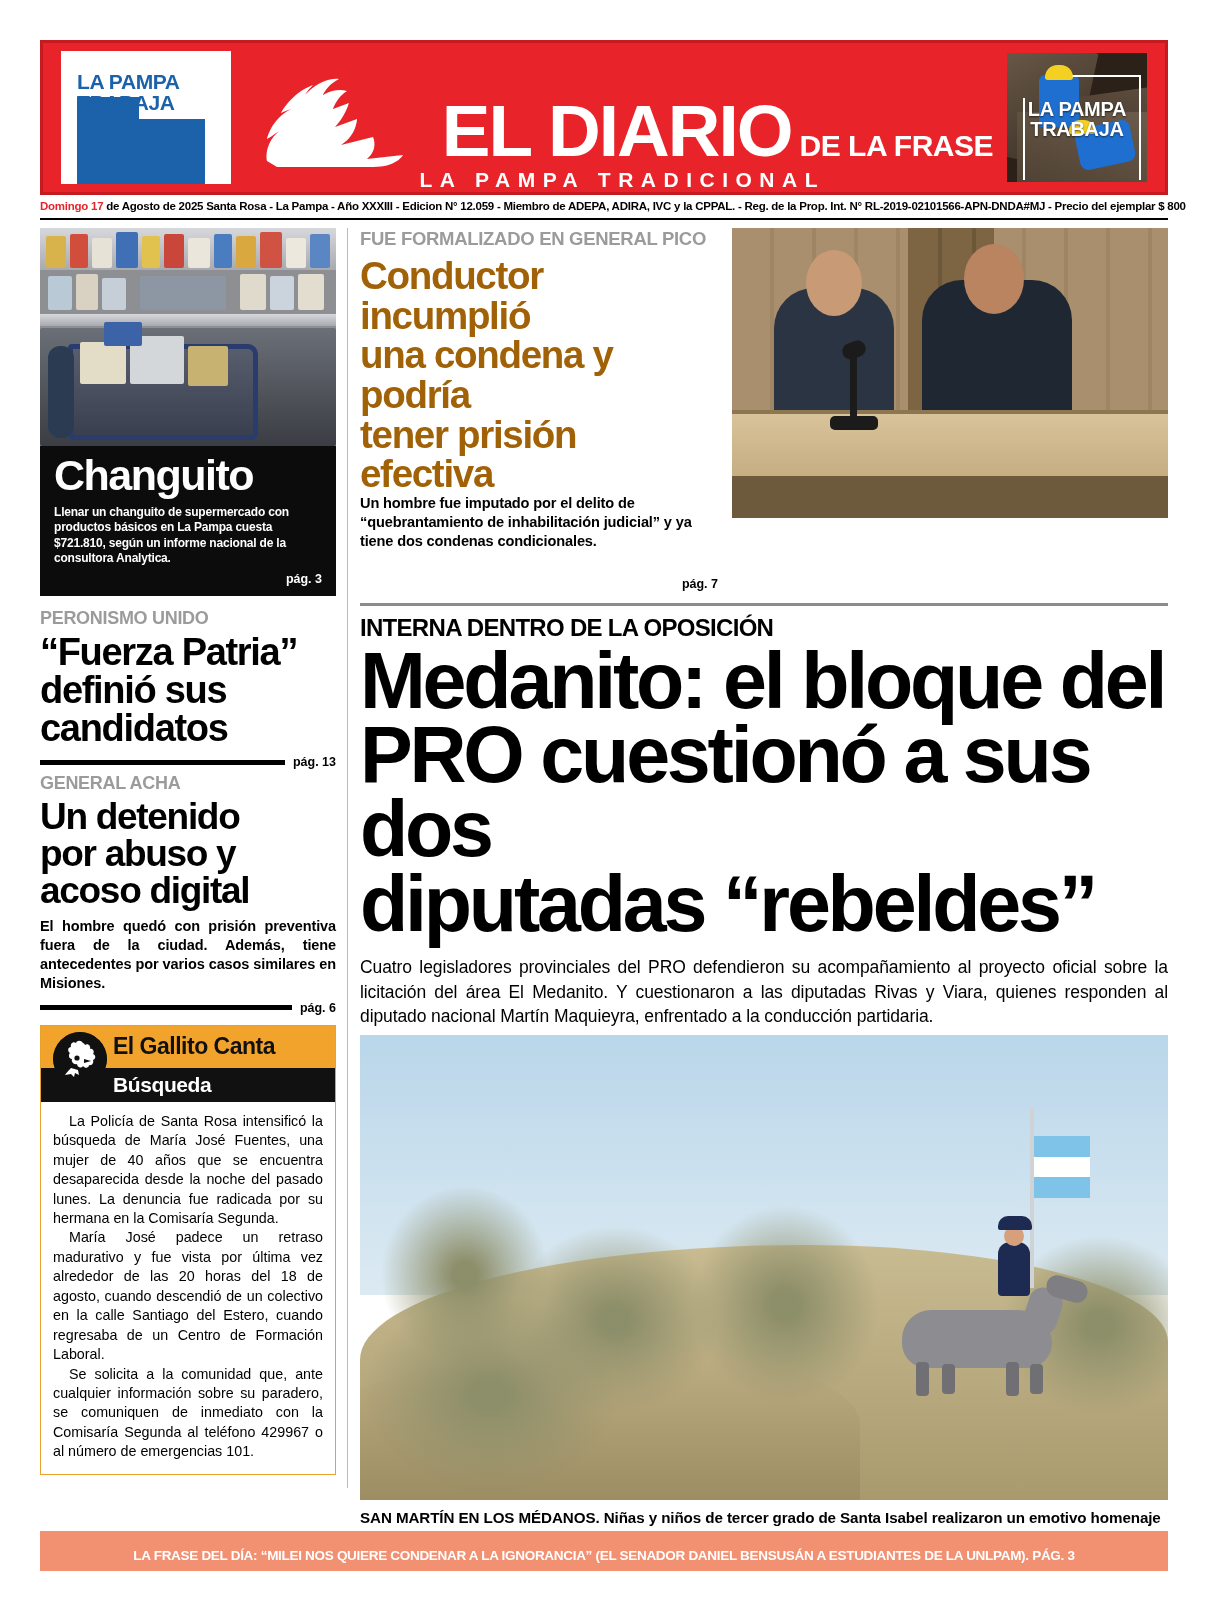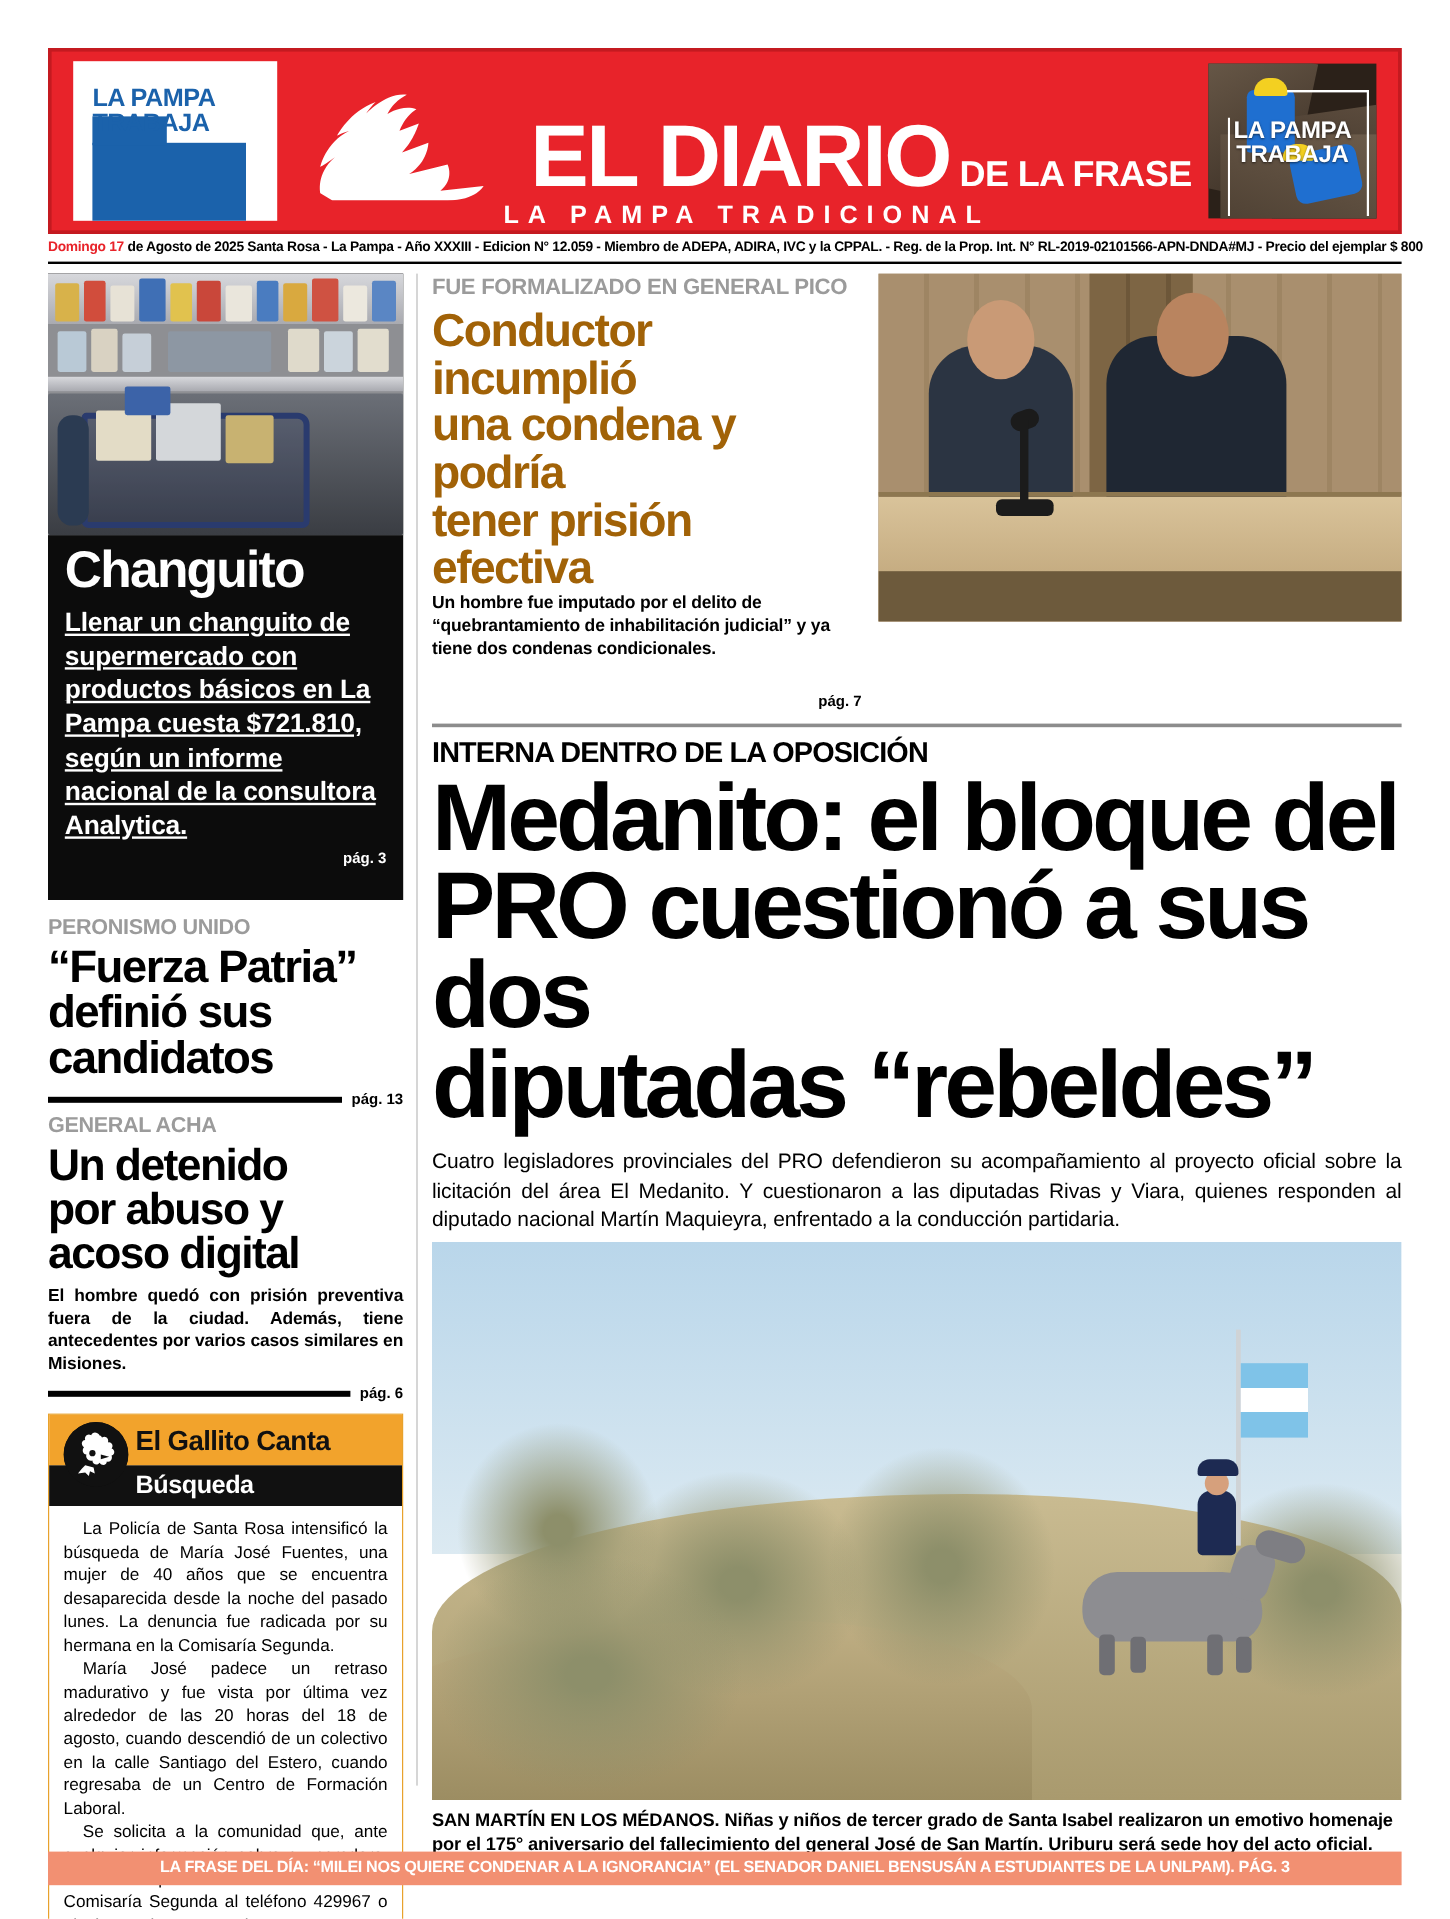--- a/index.html
+++ b/index.html
@@ -147,29 +147,29 @@
   .body-grid {
     display: flex;
     margin-top: 8px;
     height: 1260px;
   }
   .col-left { width: 296px; flex: 0 0 296px; }
   .col-gap  { width: 12px; flex: 0 0 12px; border-right: 1px solid #bbb; }
   .col-right{ flex: 1 1 auto; padding-left: 12px; }
 
   
-  .changuito { background: #0c0c0c; color: #fff; padding-bottom: 26px; }
+  .changuito { background: #0c0c0c; color: #fff; padding-bottom: 8px; }
   .chg-photo { height: 218px; position: relative; overflow: hidden; background:#8e8f93; }
   .shelf { position:absolute; left:0; right:0; background: linear-gradient(#d7d8dc,#a9aab0); }
   .prod { position:absolute; border-radius:2px; }
   .cart { position:absolute; left:28px; bottom:6px; width:190px; height:96px;
           border:5px solid #2a3b6e; border-radius:4px 10px 6px 6px; background:rgba(40,58,110,.18); }
   .cart-items { position:absolute; left:40px; bottom:52px; width:168px; height:58px; }
   .chg-title { font-size: 43px; font-weight: 900; letter-spacing:-1.5px; padding: 8px 14px 2px 14px; line-height:1; }
-  .chg-text { font-size: 22px; font-weight: 700; line-height: 1.28; padding: 6px 14px 0 14px; letter-spacing:-0.2px;text-decoration:underline; }
+  .chg-text { font-size: 12px; font-weight: 700; line-height: 1.28; padding: 6px 14px 0 14px; letter-spacing:-0.2px; }
   .chg-pag { text-align: right; font-size: 12.5px; font-weight: 800; padding: 6px 14px 2px 0; }
 
   
   .kicker { color:#9b9b9b; font-size:18px; font-weight:900; letter-spacing:-0.3px; margin-top:12px; }
   .lead-hl { font-size: 38px; font-weight: 900; line-height: 1.0; letter-spacing:-1.3px; margin-top:4px; }
   .lead-hl.sm { font-size: 37px; }
   .deck-sm { font-size: 14.5px; font-weight:700; line-height:1.3; text-align: justify; margin-top:8px; letter-spacing:-0.1px; }
   .rule-pag { display:flex; align-items:center; gap:8px; margin-top:8px; }
   .rule-pag .bar { flex:1 1 auto; height:5px; background:#000; }
   .rule-pag .pg { font-size:12.5px; font-weight:800; }
@@ -236,21 +236,21 @@
   .flag { position:absolute; left:154px; top:-150px; width:56px; height:62px;
           background: linear-gradient(#7fc3e8 0 34%, #ffffff 34% 66%, #7fc3e8 66% 100%); }
   .cap { font-size:15.2px; line-height:1.3; font-weight:600; padding:8px 0 0 0; letter-spacing:-0.1px; }
   .cap b { font-weight:900; }
   .cap-pag { text-align:right; font-size:12.5px; font-weight:800; margin-top:8px; }
 
   
   .frase {
     position:absolute; left:40px; right:40px; bottom:28px;
     background:#f29072; color:#fff;
-    text-align:center; padding:5px 0 8px 0;
+    text-align:center; padding:17px 0 8px 0;
     font-size:13.5px; font-weight:900; letter-spacing:-0.3px;
     white-space:nowrap;
   }
 </style>
 </head>
 <body>
 
 <div class="page">
 
   <div class="masthead">

